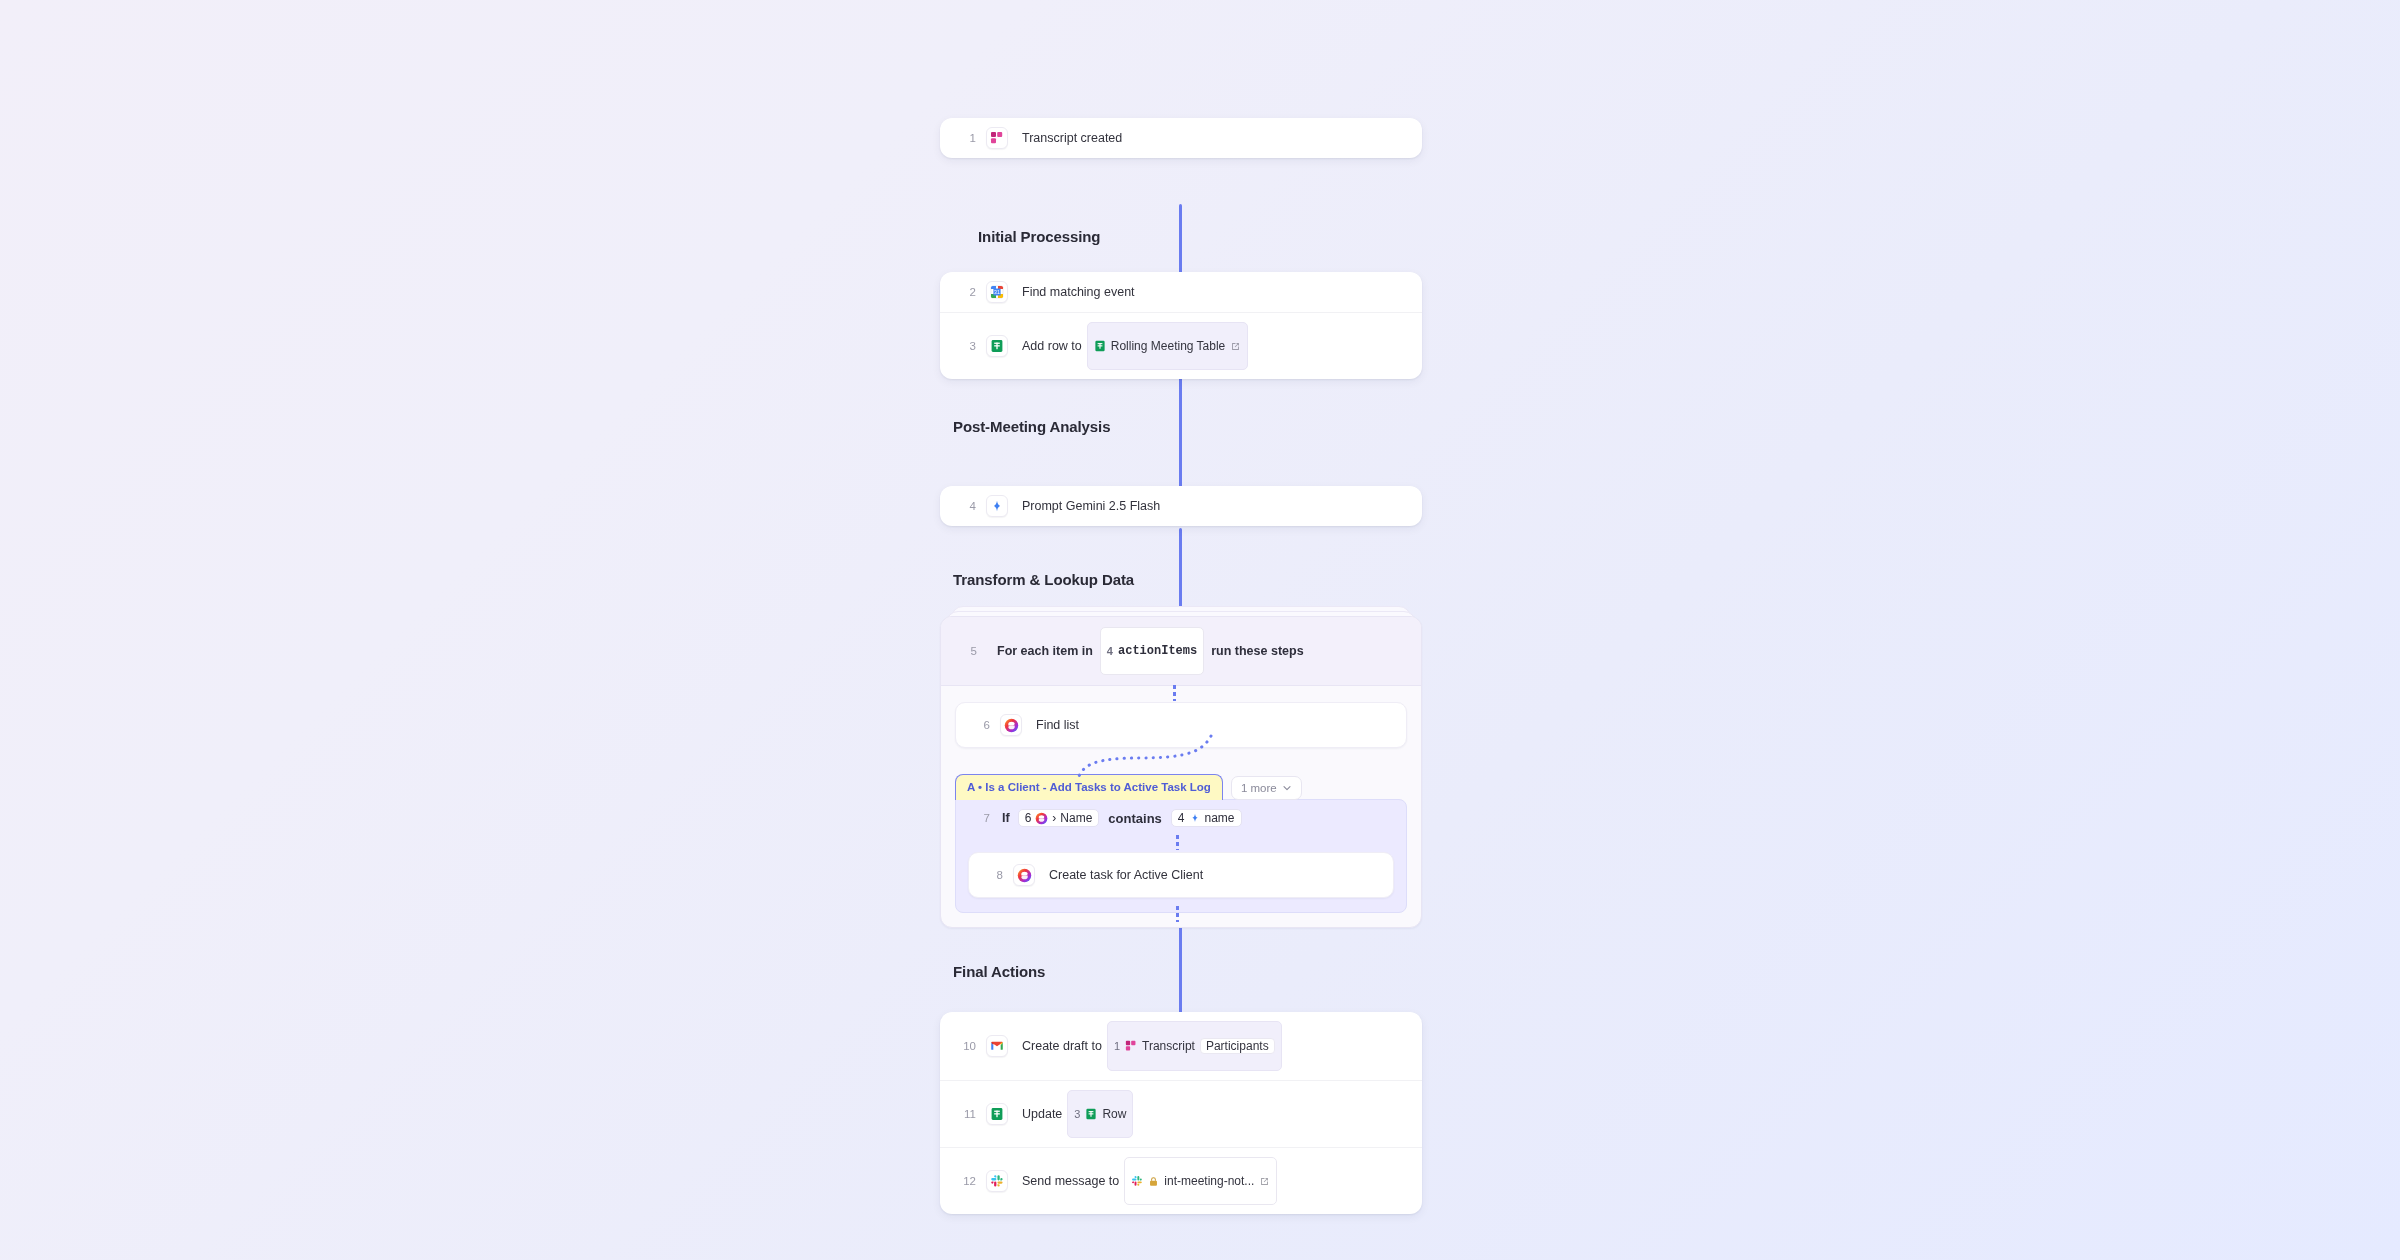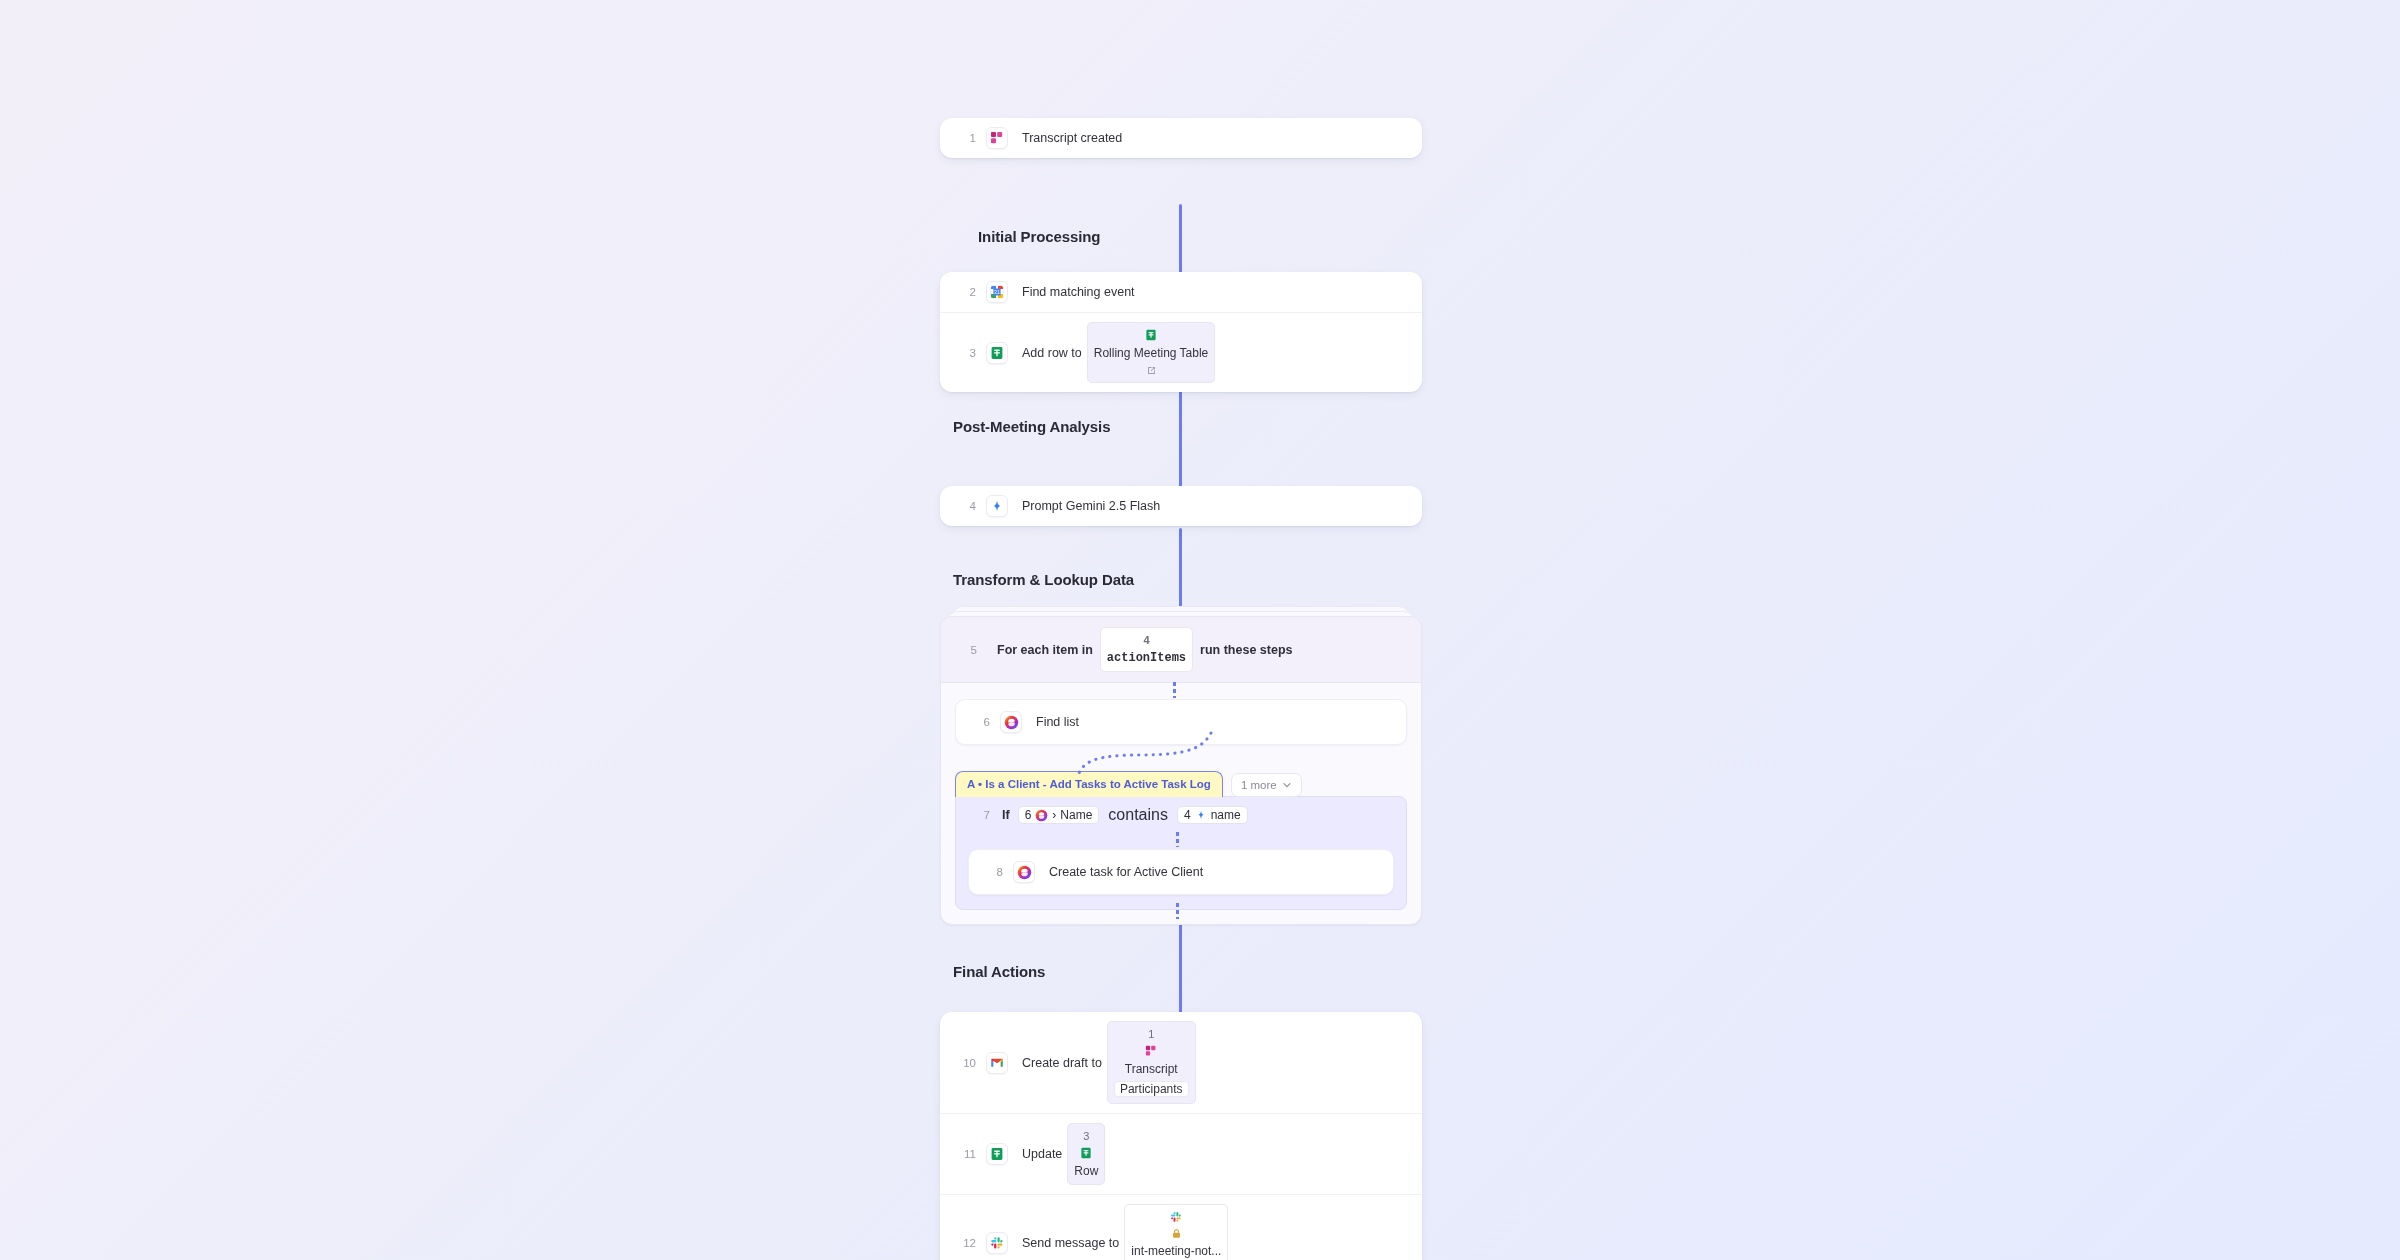--- a/index.html
+++ b/index.html
@@ -51,21 +51,21 @@
   
   .section-title {
     position: absolute; left: 953px;
     font-size: 15px; font-weight: 700; color: #2a2a36; letter-spacing: -.1px;
   }
 
   
   .chip {
     display: inline-flex; align-items: center; gap: 5px;
     background: #f1effb; border: 1px solid #e7e4f4; border-radius: 5px;
-    padding: 6px 6px; font-size: 12px; color: #34343f; flex-direction: column;
+    padding: 16px 6px; font-size: 12px; color: #34343f;
   }
   .chip.plain { background: #fff; border-color: #e9e7f0; }
   .chip .ref { font-size: 11px; color: #6f6f80; }
   .pill-in {
     background: #fff; border: 1px solid #eae8f1; border-radius: 4px;
     padding: 0 5px; font-size: 12px; color: #34343f;
   }
   .ext { width: 11px; height: 11px; flex: none; opacity: .55; }
 
   
@@ -117,21 +117,21 @@
   .cond-row {
     display: flex; align-items: center; padding: 9px 14px;
     font-size: 12.5px; color: #2f2f3c;
   }
   .cond-row .kw { font-weight: 700; margin-left: 12px; }
   .cond-box {
     display: inline-flex; align-items: center; gap: 4px;
     background: #fff; border: 1px solid #e4e2f2; border-radius: 5px;
     padding: 1px 6px; margin-left: 8px; font-size: 12px;
   }
-  .cond-op { margin: 0 9px; font-weight: 400; font-size: 16px; }
+  .cond-op { margin: 0 9px; font-weight: 700; font-size: 13px; }
   .branch-body { padding: 16px 12px 14px 12px; position: relative; }
 
   
   .dots-v {
     position: absolute; width: 3px;
     background-image: linear-gradient(#6a7cf0 55%, transparent 0);
     background-size: 3px 7px;
   }
   svg.curve { position: absolute; overflow: visible; }
 </style>

